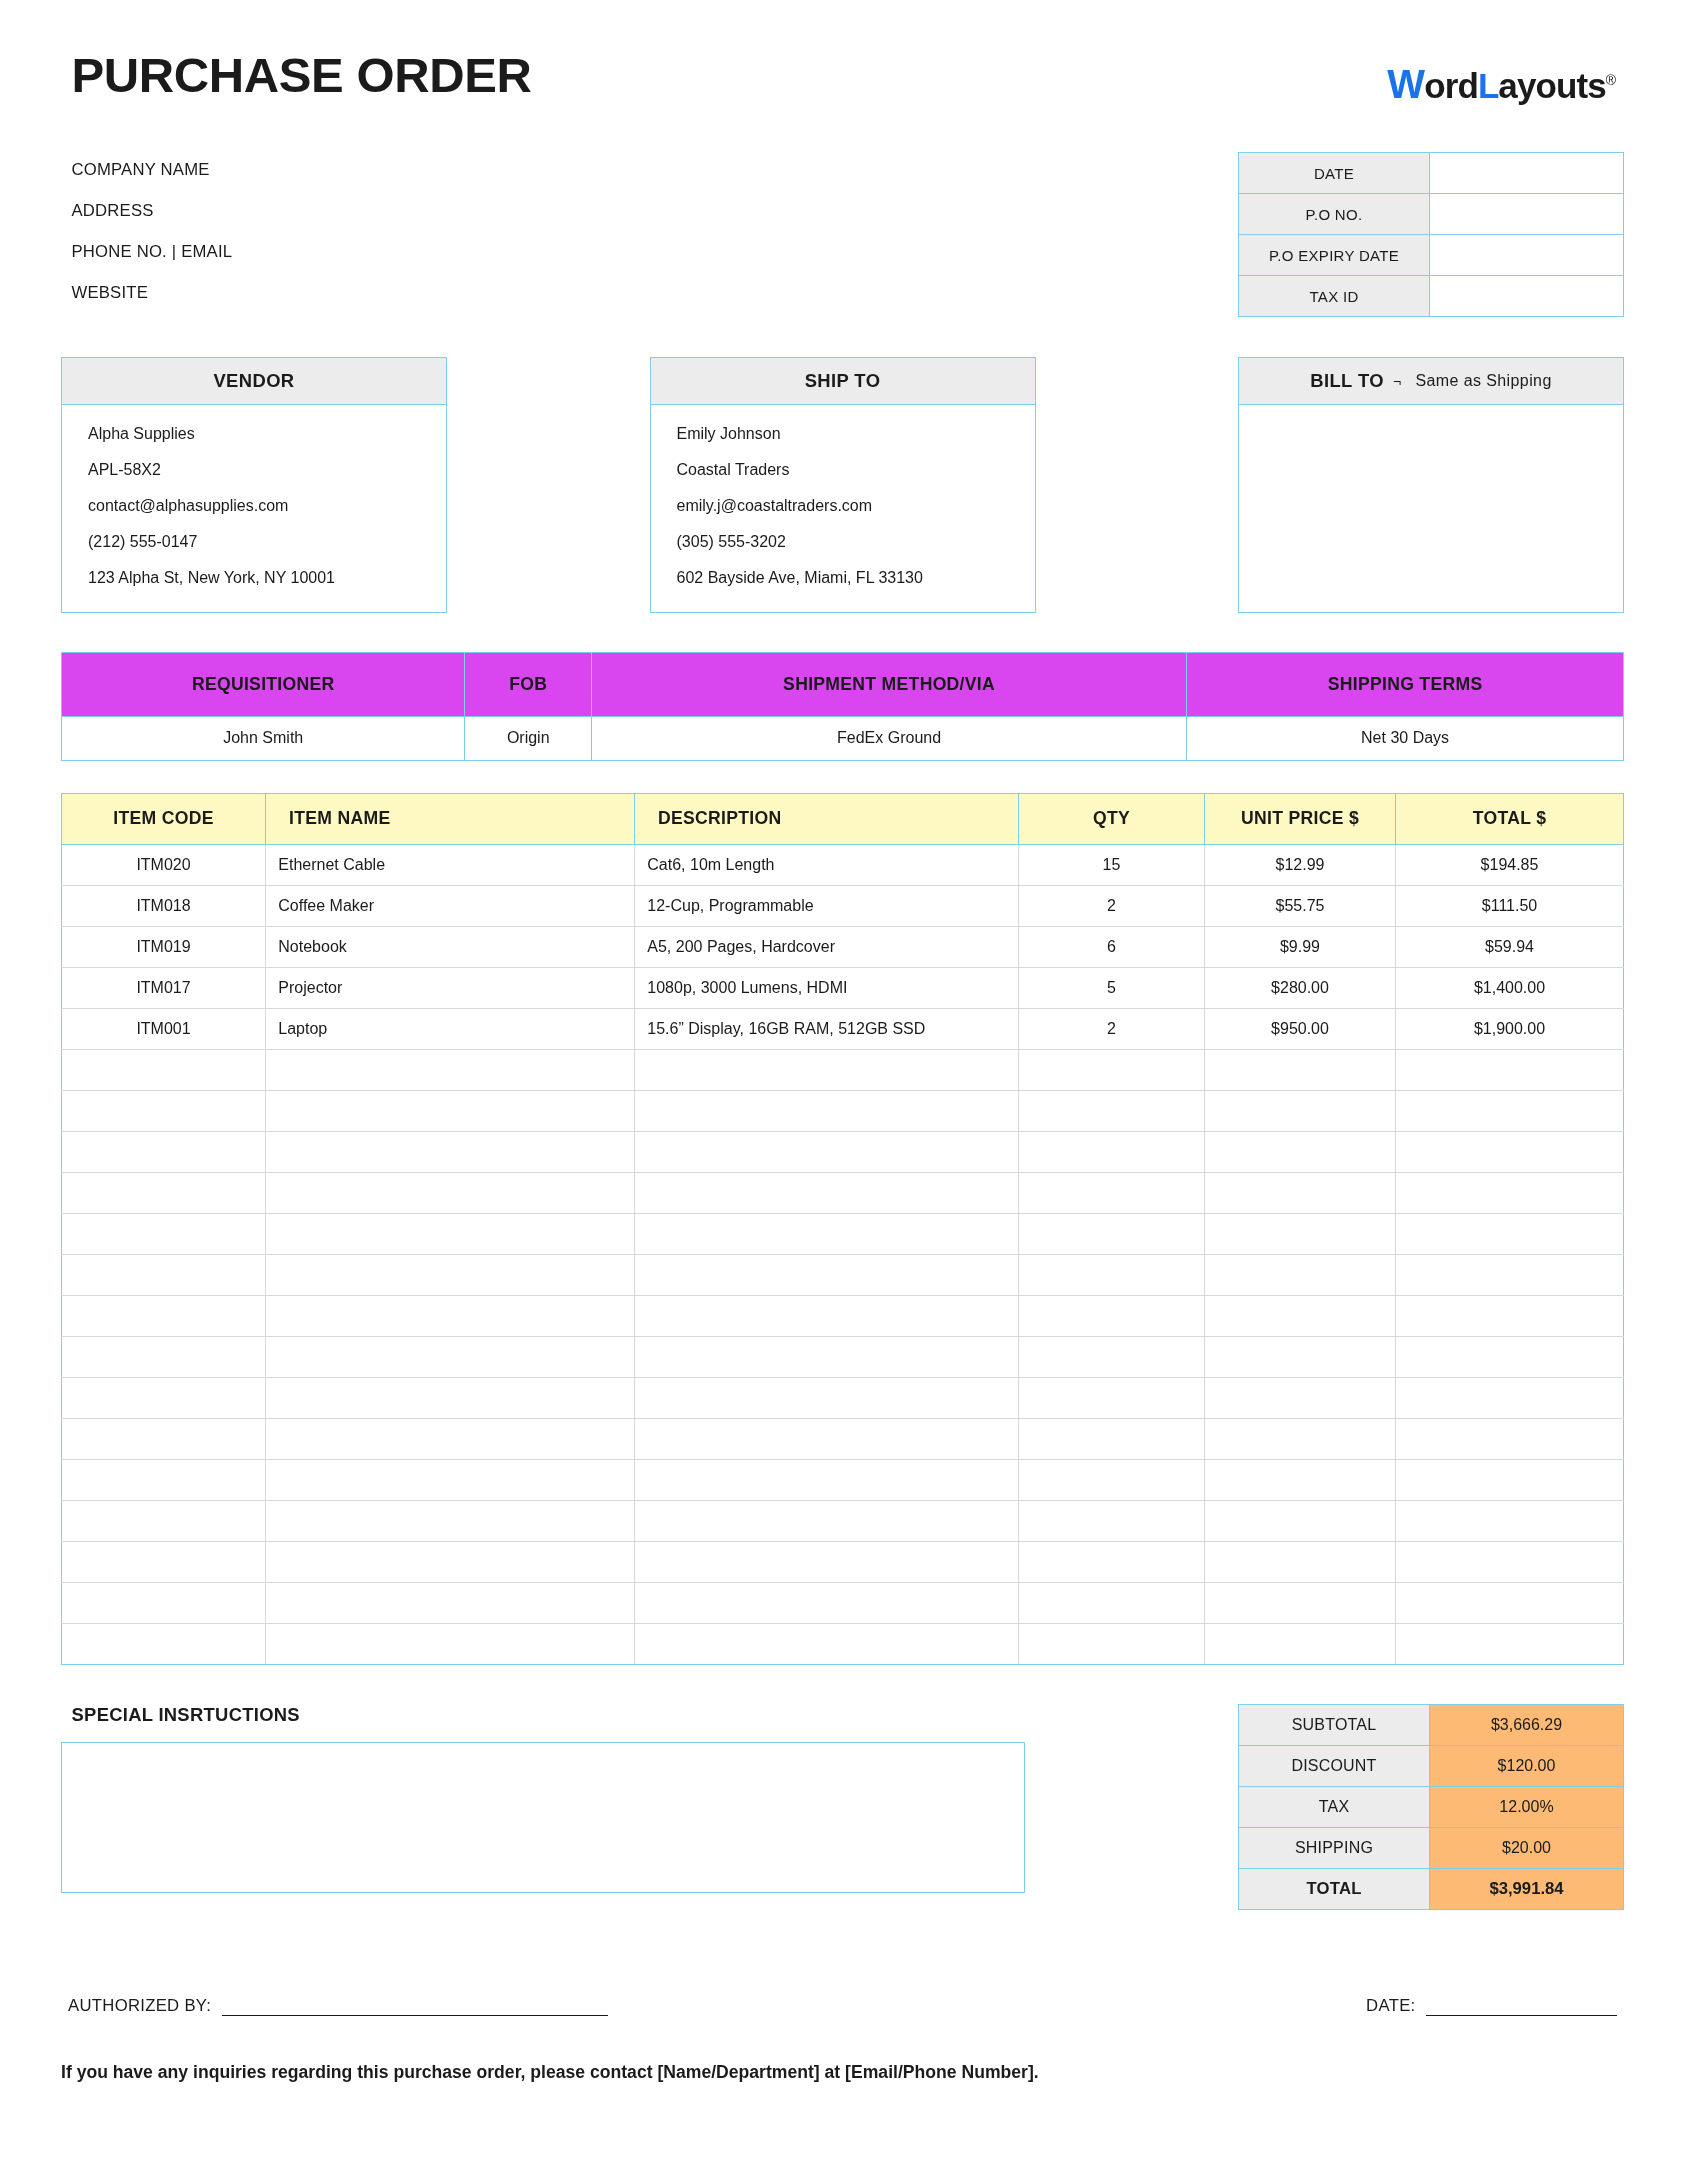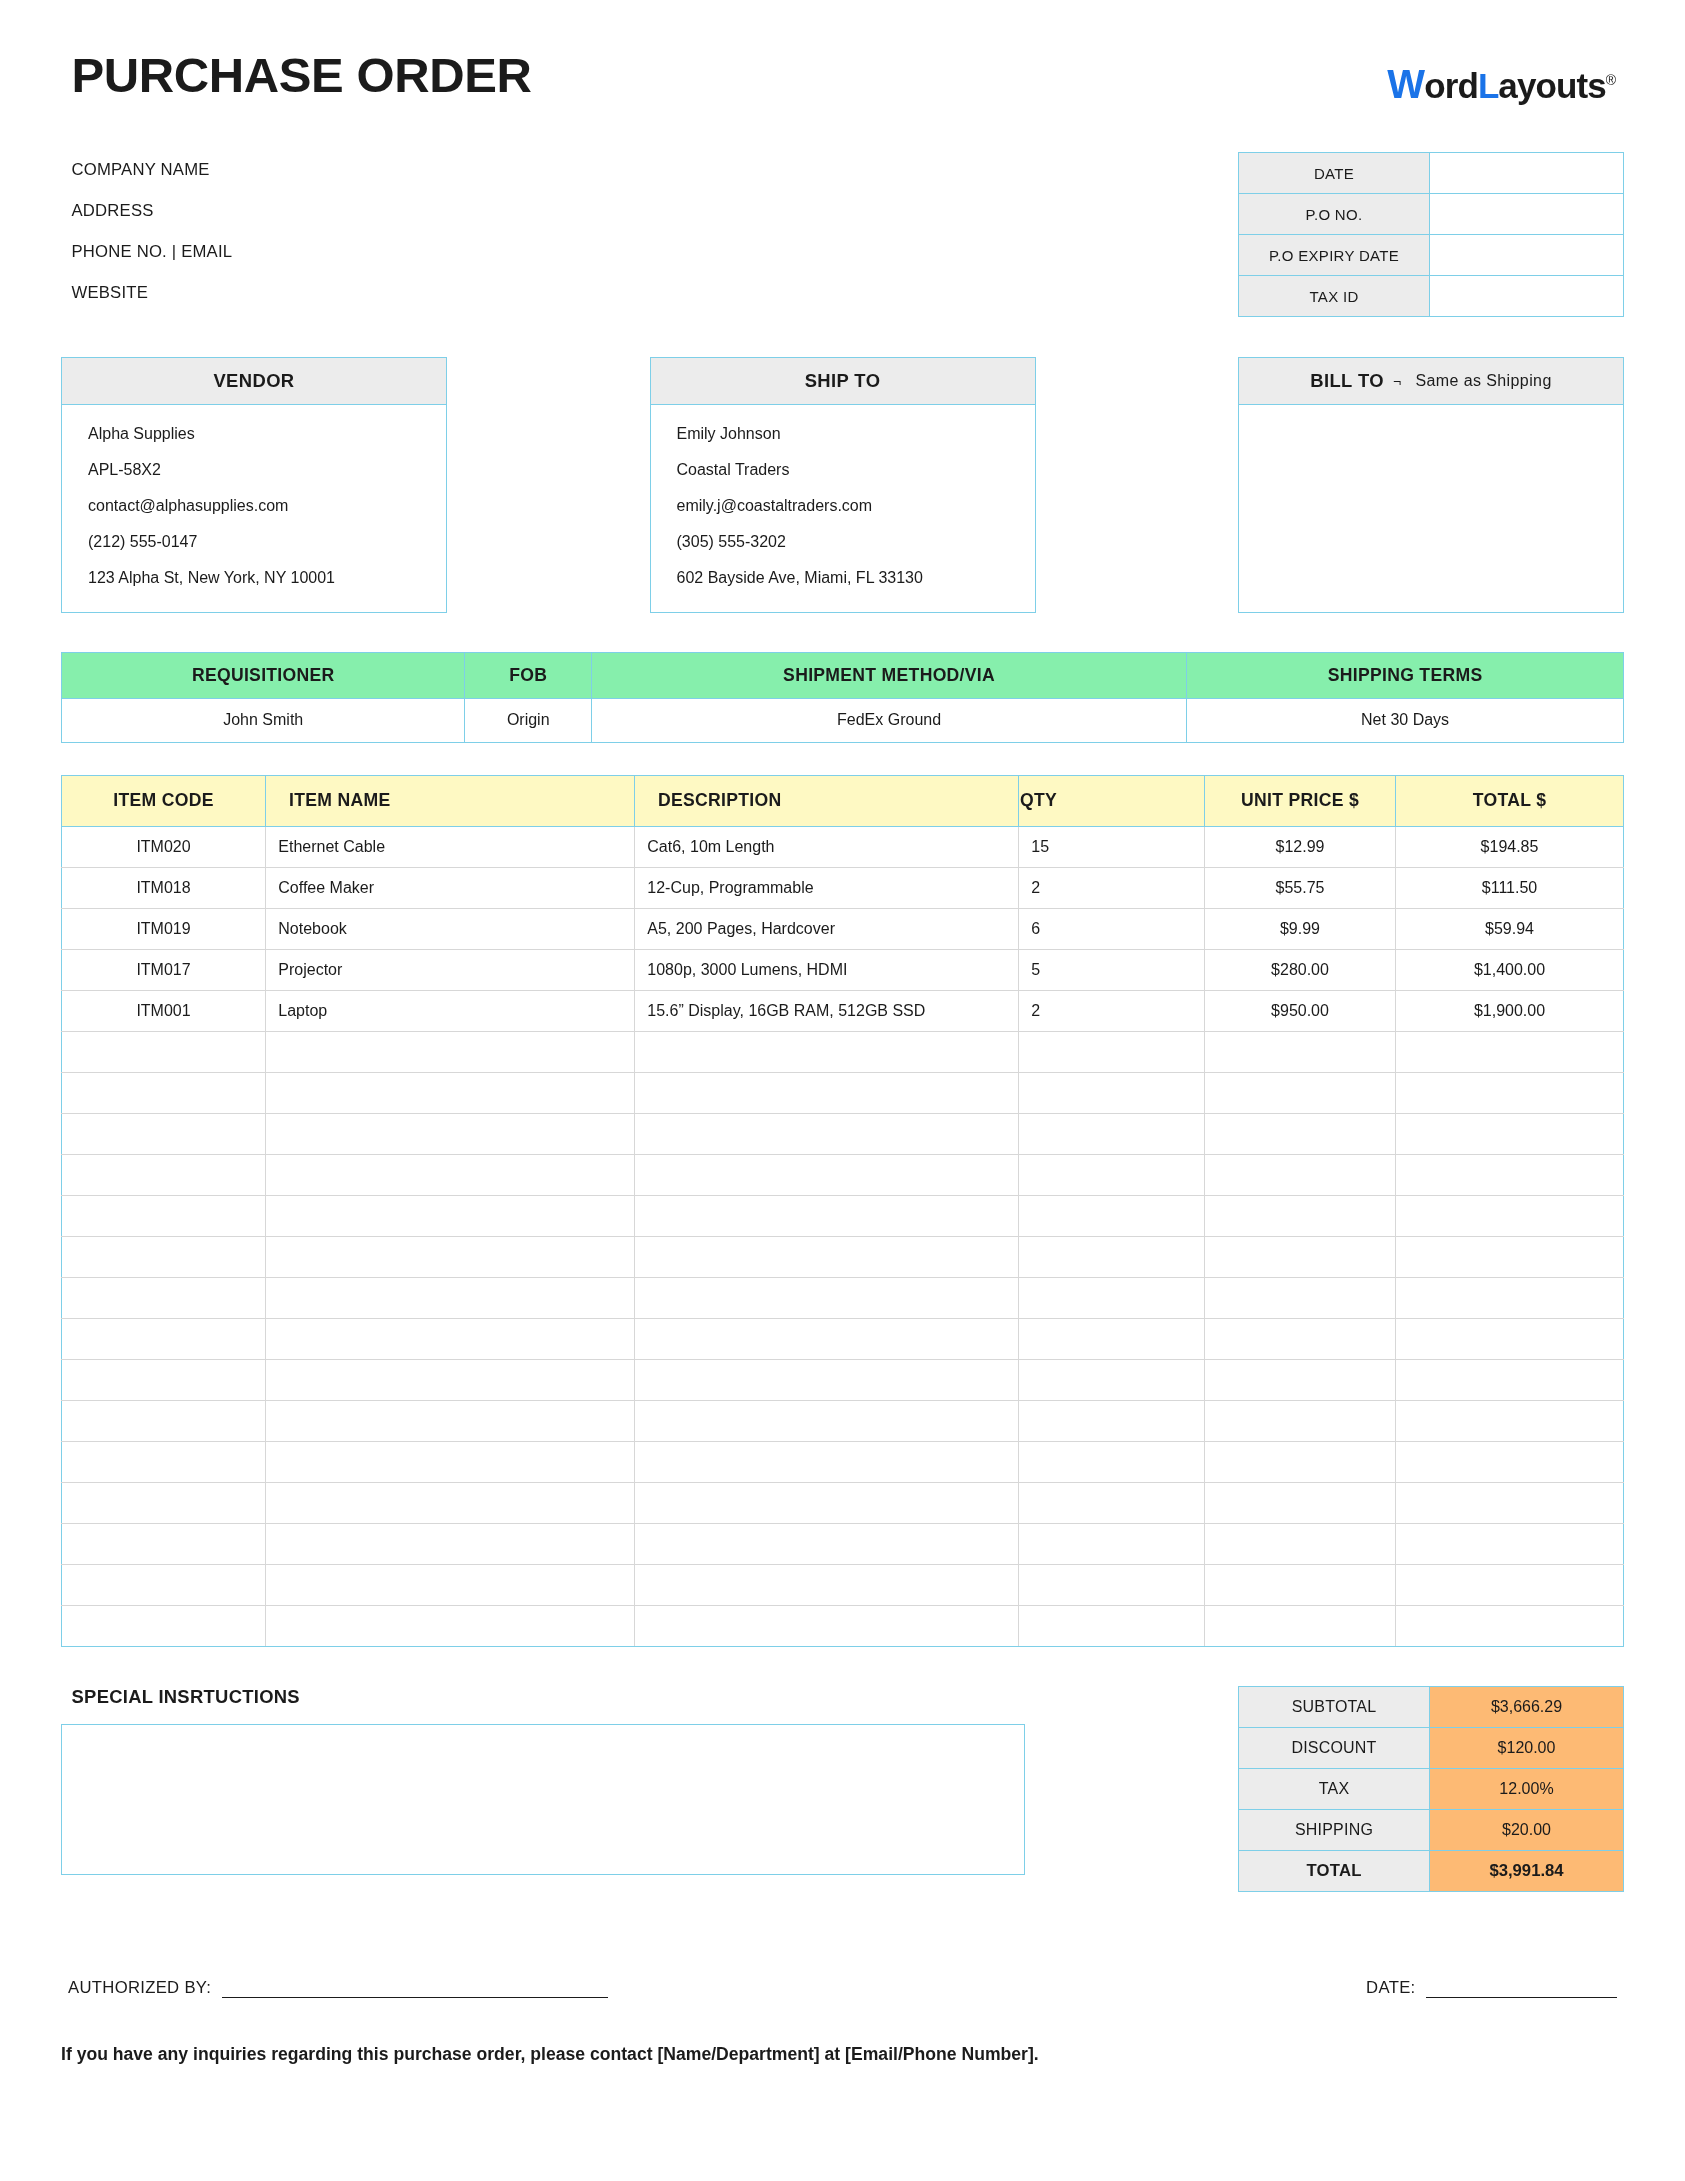--- a/index.html
+++ b/index.html
@@ -114,23 +114,23 @@
   .billto-sameas { font-weight: normal; font-size: 16px; margin-left: 5.3px; }
   .addr-box.billto .addr-body { min-height: 198px; }
 
   
   .req-table {
     width: 100%;
     border-collapse: collapse;
     margin-top: 39px;
   }
   .req-table th {
-    background: #86efac;
-    border: 0.9px solid #7ecfe8;
-    height: 46px;
+    background: #d946ef;
+    border: 0.9px solid #7ecfe8;
+    height: 64px;
     font-size: 17.6px;
     font-weight: bold;
     letter-spacing: 0.3px;
   }
   .req-table td {
     border: 0.9px solid #7ecfe8;
     height: 44px;
     text-align: center;
     font-size: 16px;
   }
@@ -154,21 +154,21 @@
     height: 41px;
     font-size: 16px;
     padding: 0 12.3px;
   }
   .items-table tr td:first-child { border-left: 0.9px solid #7ecfe8; }
   .items-table tr td:last-child { border-right: 0.9px solid #7ecfe8; }
   .items-table tr:last-child td { border-bottom: 0.9px solid #7ecfe8; }
   .c-code { width: 204px; text-align: center; }
   .c-name { width: 369px; text-align: left; padding-left: 23px; }
   .c-desc { width: 384px; text-align: left; padding-left: 23px; }
-  .c-qty  { width: 186px; text-align: left; }
+  .c-qty  { width: 186px; text-align: center; }
   .c-price{ width: 191px; text-align: center; }
   .c-total{ text-align: center; }
 
   
   .bottom-row {
     display: flex;
     justify-content: space-between;
     margin-top: 39px;
   }
   .special-title {

